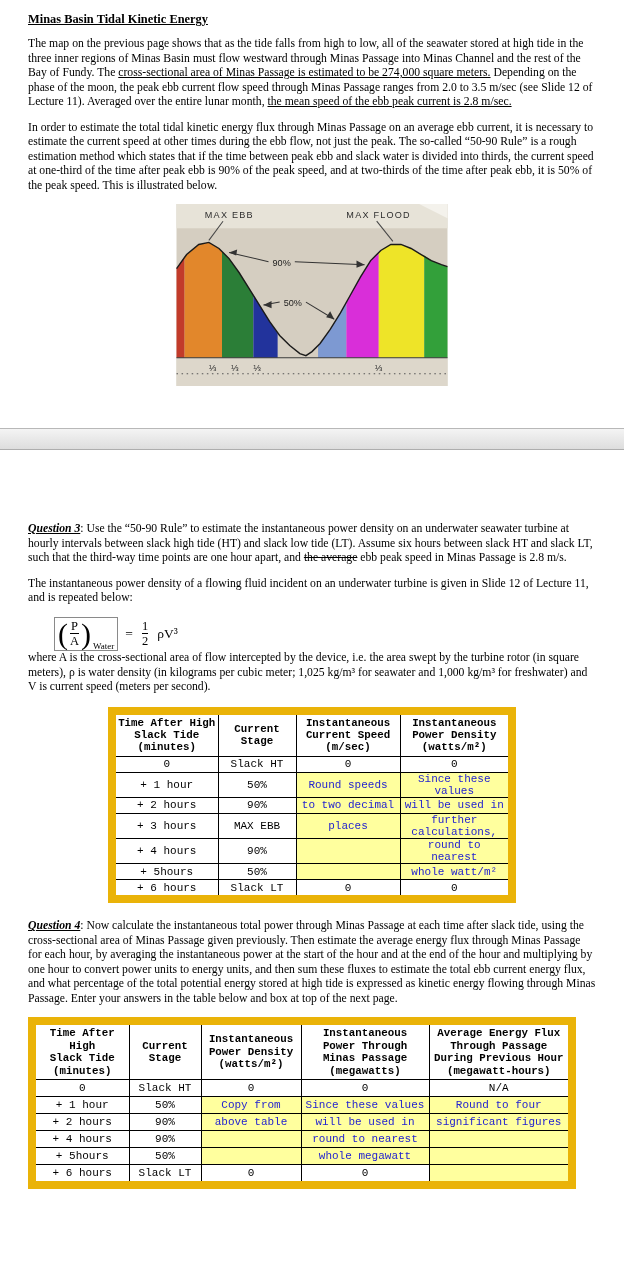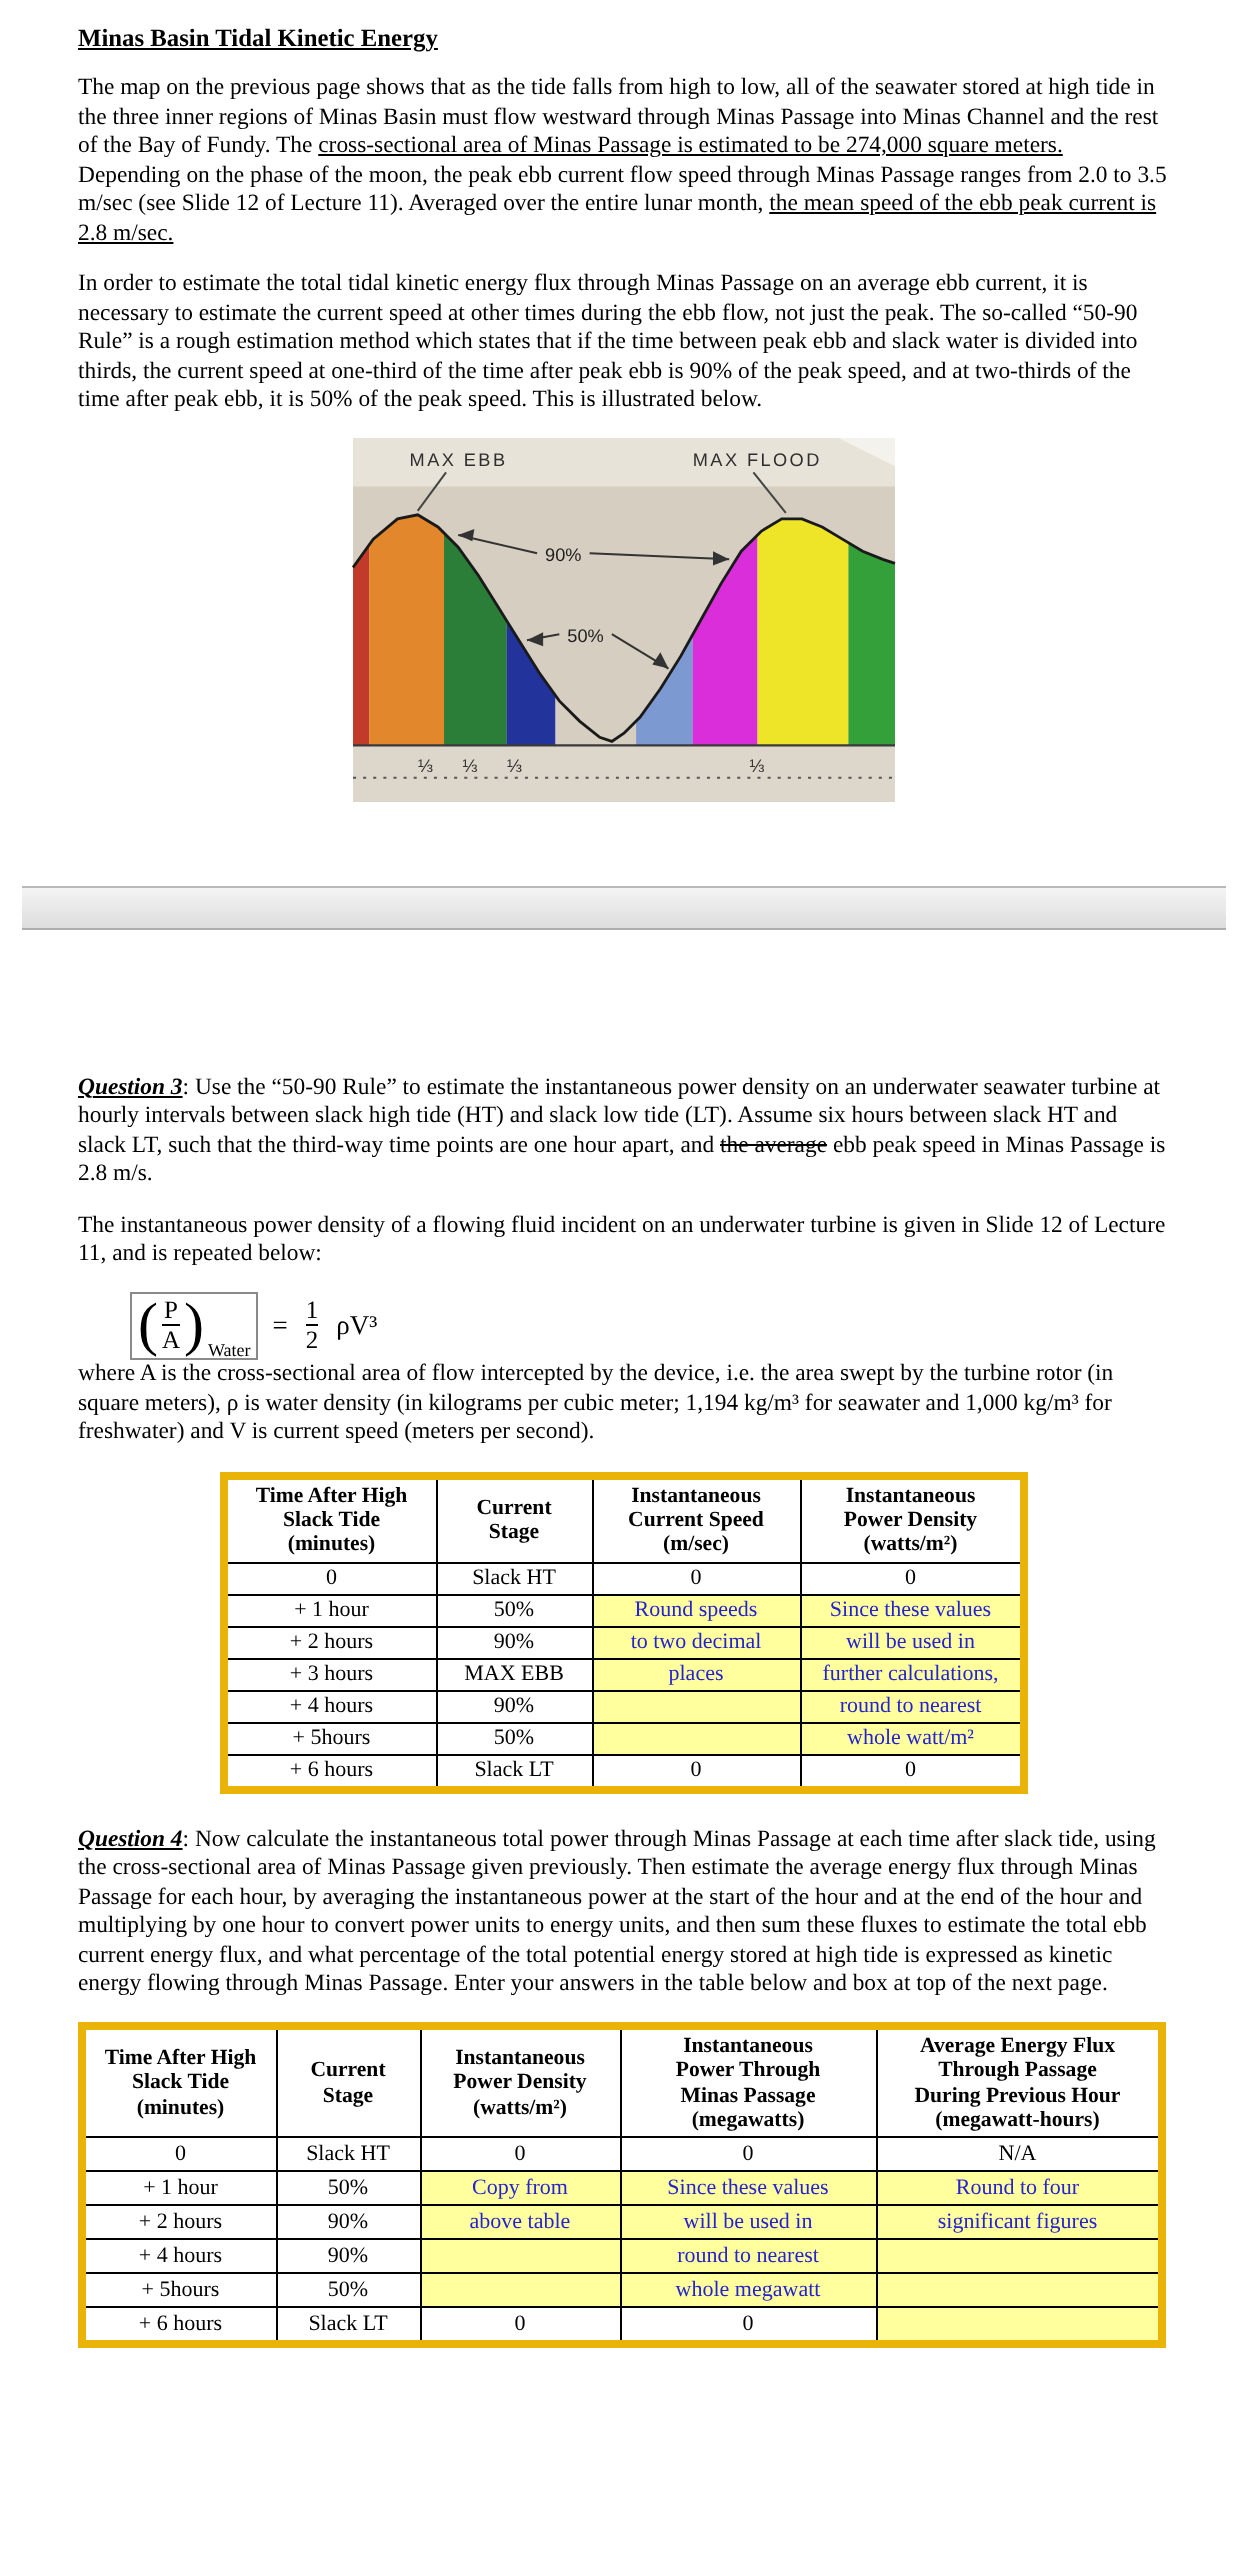--- a/index.html
+++ b/index.html
@@ -1,17 +1,17 @@
 <!DOCTYPE html>
 <html style="--highlight-yellow: #FFFF9E; --instruction-blue: #2323CF; --figure-paper: #D5CEC1; --page-background: #FFFFFF;"><head>
 <meta charset="utf-8">
 <style>
   html,body { margin:0; padding:0; background:#ffffff; }
   body { width:624px; font-family:"Liberation Serif", serif; color:#000; }
-  .page { box-sizing:border-box; width:624px; min-height:1280px; padding:12px 39px 16px; }
+  .page { box-sizing:border-box; width:624px; min-height:1280px; padding:12px 28px 16px; }
   .title { font-size:12.4px; font-weight:bold; text-decoration:underline; margin:0 0 10px; }
   p { font-size:11.7px; line-height:1.24; margin:0 0 11px; }
   .u { text-decoration:underline; }
   .strike { text-decoration:line-through; }
   .qlabel { font-weight:bold; text-decoration:underline;font-style:italic; }
 
   .figure-wrap { display:flex; justify-content:center; margin:4px 0 0; }
   .figtext { font-family:"Liberation Sans", sans-serif; font-size:9px; letter-spacing:1.2px; fill:#2e2e2e; }
   .figsmall { font-family:"Liberation Sans", sans-serif; font-size:9px; fill:#1d1d1d; }
   .figfrac { font-family:"Liberation Sans", sans-serif; font-size:9px; fill:#333; }
@@ -22,21 +22,21 @@
   .formula-row { display:flex; align-items:center; gap:7px; margin:2px 0 0 26px; font-size:13.5px; }
   .eq-boxed { display:inline-flex; align-items:center; border:1px solid #8a8a8a; padding:2px 3px; }
   .paren { font-size:30px; line-height:0.95; font-weight:400; }
   .frac { display:inline-flex; flex-direction:column; align-items:center; line-height:1; font-size:12.5px; margin:0 2px; }
   .fbar { width:100%; border-top:1px solid #000; margin:1px 0; height:0; }
   .eqsub { font-size:9px; align-self:flex-end; margin:0 0 -3px 2px; }
   .rhs { }
   .formula-unit { font-size:11.7px; margin:2px 0 10px 182px; }
   .cursor { font-weight:bold; }
 
-  table { border-collapse:collapse; font-family:Liberation Serif, serif; border:4px solid #eab308; }
+  table { border-collapse:collapse; font-family:Liberation Mono, monospace; border:8px solid #eab308; }
   th, td { border:1px solid #000; text-align:center; vertical-align:middle; }
   th { font-size:10.8px; font-weight:bold; white-space:pre-line; line-height:1.15; padding:2px 2px; }
   td { font-size:11px; line-height:1.1; padding:0 2px; }
   .t1 { margin:12px auto 16px; }
   .t1 td { height:15px; }
   .t2 { margin:8px 0 0; }
   .t2 td { height:16px; }
   .yellow { background:var(--highlight-yellow,#FFFF9E); }
   .blue { color:var(--instruction-blue,#2323CF);margin-top:11px; }
 </style>
@@ -112,21 +112,21 @@
     </span>
     <span>=</span>
     <span class="frac">
         <span>1</span>
         <span class="fbar"></span>
         <span>2</span>
       </span>
     <span class="rhs">ρV³</span>
   </div>
 
-  <p>where A is the cross-sectional area of flow intercepted by the device, i.e. the area swept by the turbine rotor (in square meters), ρ is water density (in kilograms per cubic meter; 1,194 kg/m³ for seawater and 1,000 kg/m³ for freshwater) and V is current speed (meters per second).</p>
+  <p>where A is the cross-sectional area of flow intercepted by the device, i.e. the area swept by the turbine rotor (in square meters), ρ is water density (in kilograms per cubic meter; 1,025 kg/m³ for seawater and 1,000 kg/m³ for freshwater) and V is current speed (meters per second).</p>
 
   <table class="t1">
     <colgroup>
         <col style="width:106px">
         <col style="width:78px">
         <col style="width:104px">
         <col style="width:112px">
       </colgroup>
     <thead>
       <tr>

